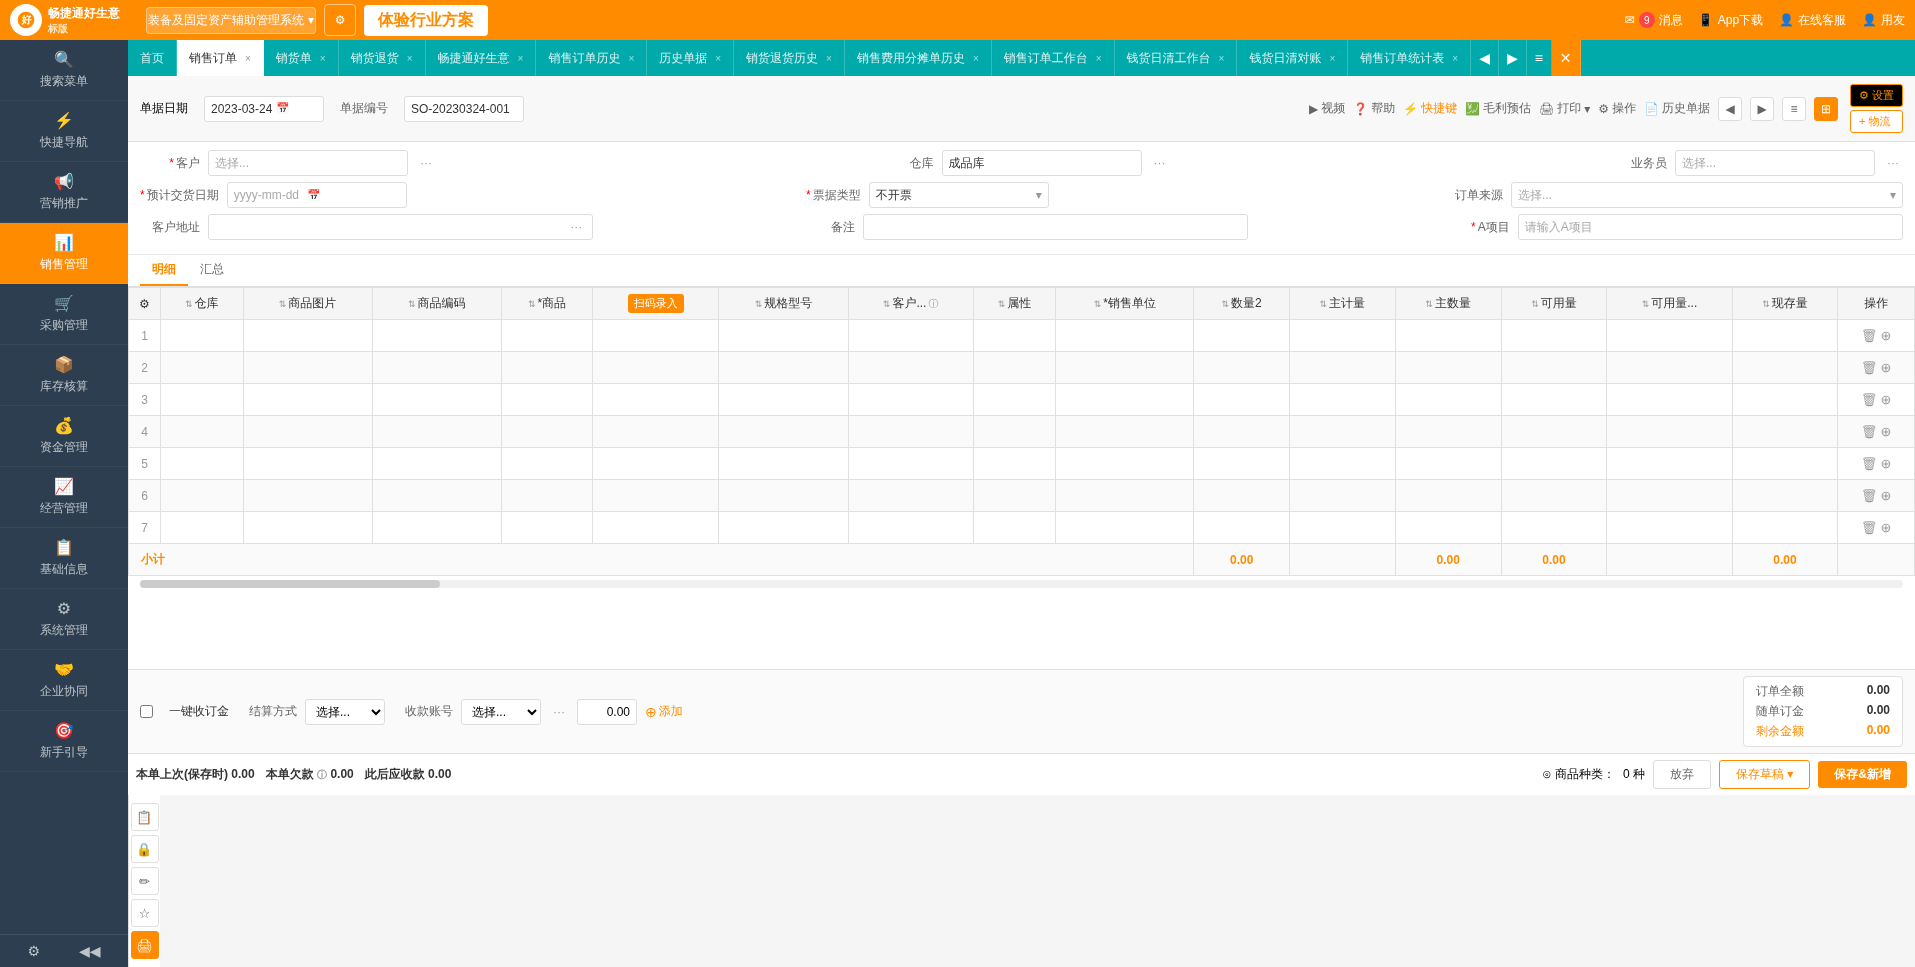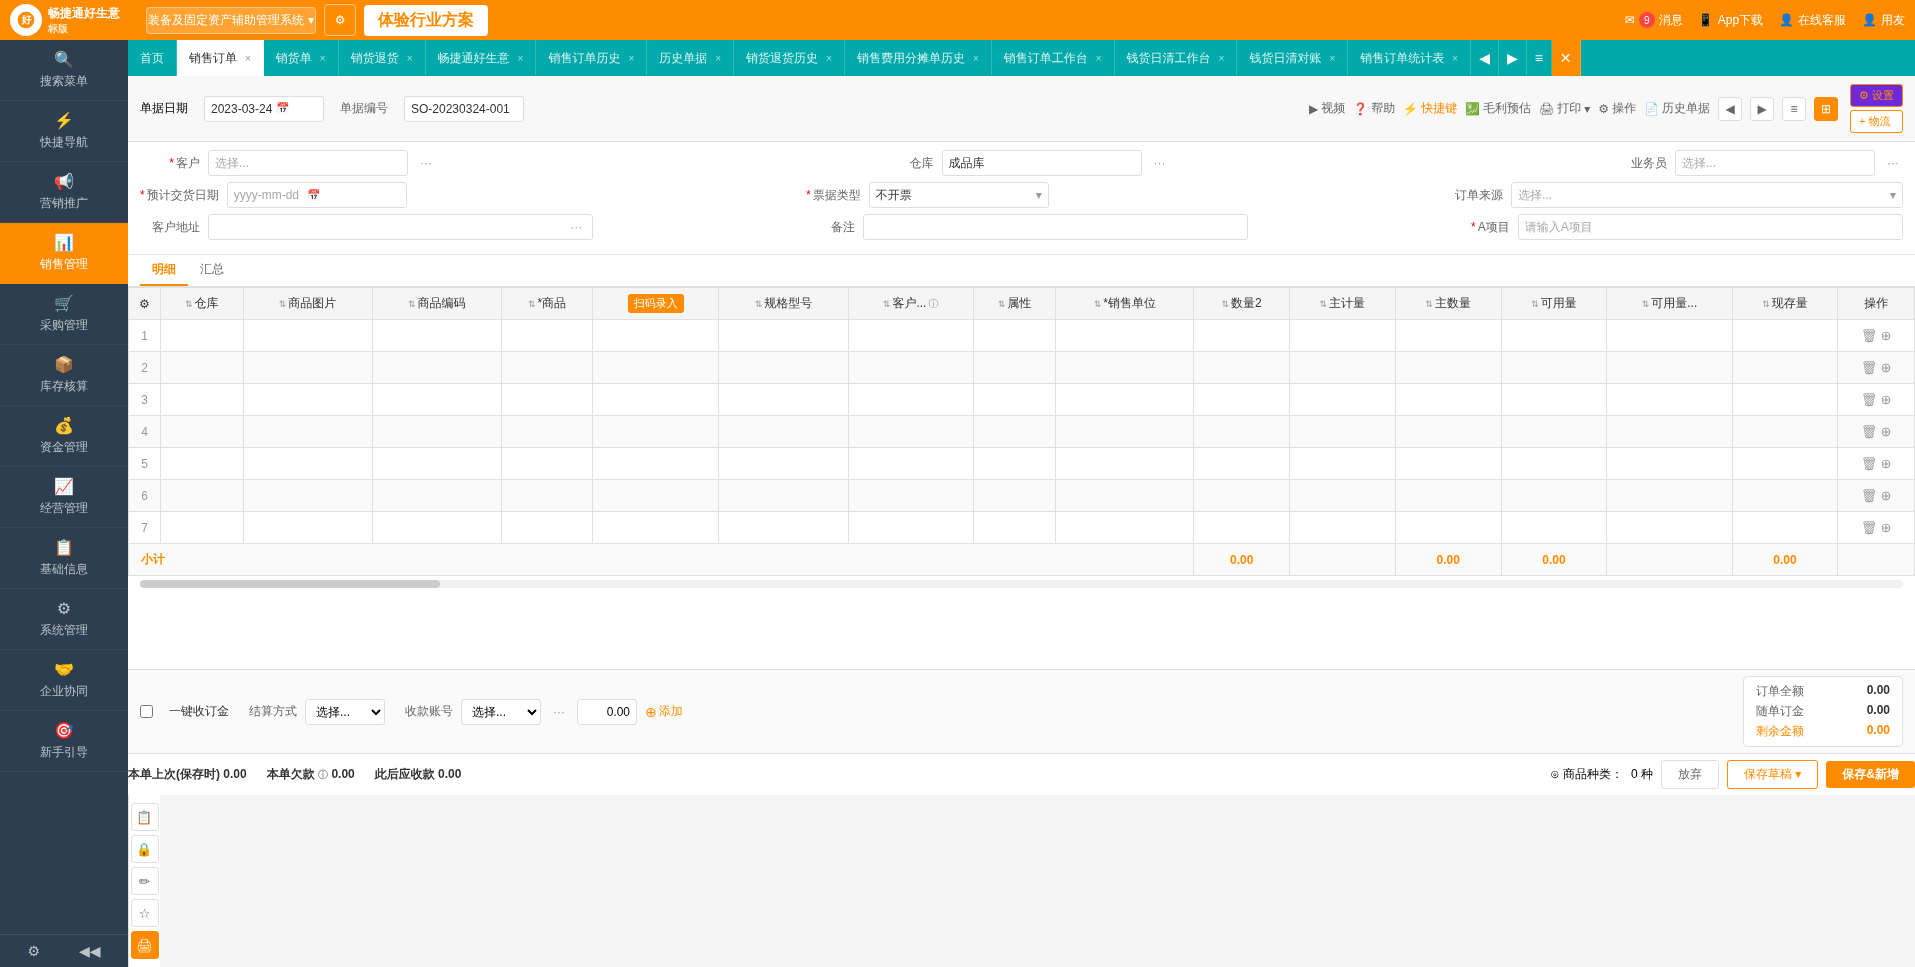--- a/index.html
+++ b/index.html
@@ -207,24 +207,24 @@
     }
     .checkbox-label { display: flex; align-items: center; gap: 16px; cursor: pointer; color: #333; }
     .select-field { border: 1px solid #ddd; border-radius: 3px; padding: 3px 6px; height: 26px; min-width: 80px; background: white; }
     .amount-input { border: 1px solid #ddd; border-radius: 3px; padding: 3px 6px; height: 26px; width: 60px; text-align: right; }
     .add-btn { color: #ff8c00; cursor: pointer; display: flex; align-items: center; gap: 2px; }
 
     
     .status-bar {
       display: flex;
       align-items: center;
-      padding: 6px 0;
+      padding: 6px 8px;
       border-top: 1px solid #e0e0e0;
       background: white;
-      gap: 20px;
+      gap: 11px;
       flex-shrink: 0;
     }
     .status-item { color: #666; }
     .status-item span { color: #333; font-weight: bold; }
     .status-bar-right { margin-left: auto; display: flex; align-items: center; gap: 8px; }
     .btn-discard { border: 1px solid #ddd; background: white; border-radius: 3px; padding: 5px 16px; cursor: pointer; color: #666; }
     .btn-save-draft { border: 1px solid #ff8c00; background: white; border-radius: 3px; padding: 5px 16px; cursor: pointer; color: #ff8c00; }
     .btn-save-new { border: none; background: #ff8c00; border-radius: 3px; padding: 5px 16px; cursor: pointer; color: white; font-weight: bold; display: flex; align-items: center; gap: 4px; }
 
     
@@ -244,21 +244,21 @@
       border: 1px solid #ddd;
       border-radius: 3px;
       padding: 3px 8px;
       font-size: 11px;
       cursor: pointer;
       display: flex;
       align-items: center;
       gap: 3px;
       white-space: nowrap;
     }
-    .setting-btn { color: #ff8c00; border-color: #ff8c00; background: #6d28d9; }
+    .setting-btn { color: #ff8c00; border-color: #ff8c00; background: #000000; }
     .add-material-btn { color: #ff8c00; border-color: #ff8c00; background: white; }
 
     .scrollbar-track { height: 8px; background: #f0f0f0; border-radius: 4px; margin: 4px 12px; }
     .scrollbar-thumb { width: 300px; height: 8px; background: #ccc; border-radius: 4px; }
 
     .col-header-with-icon { display: flex; align-items: center; justify-content: center; gap: 2px; }
   </style>
 </head>
 <body>
 

